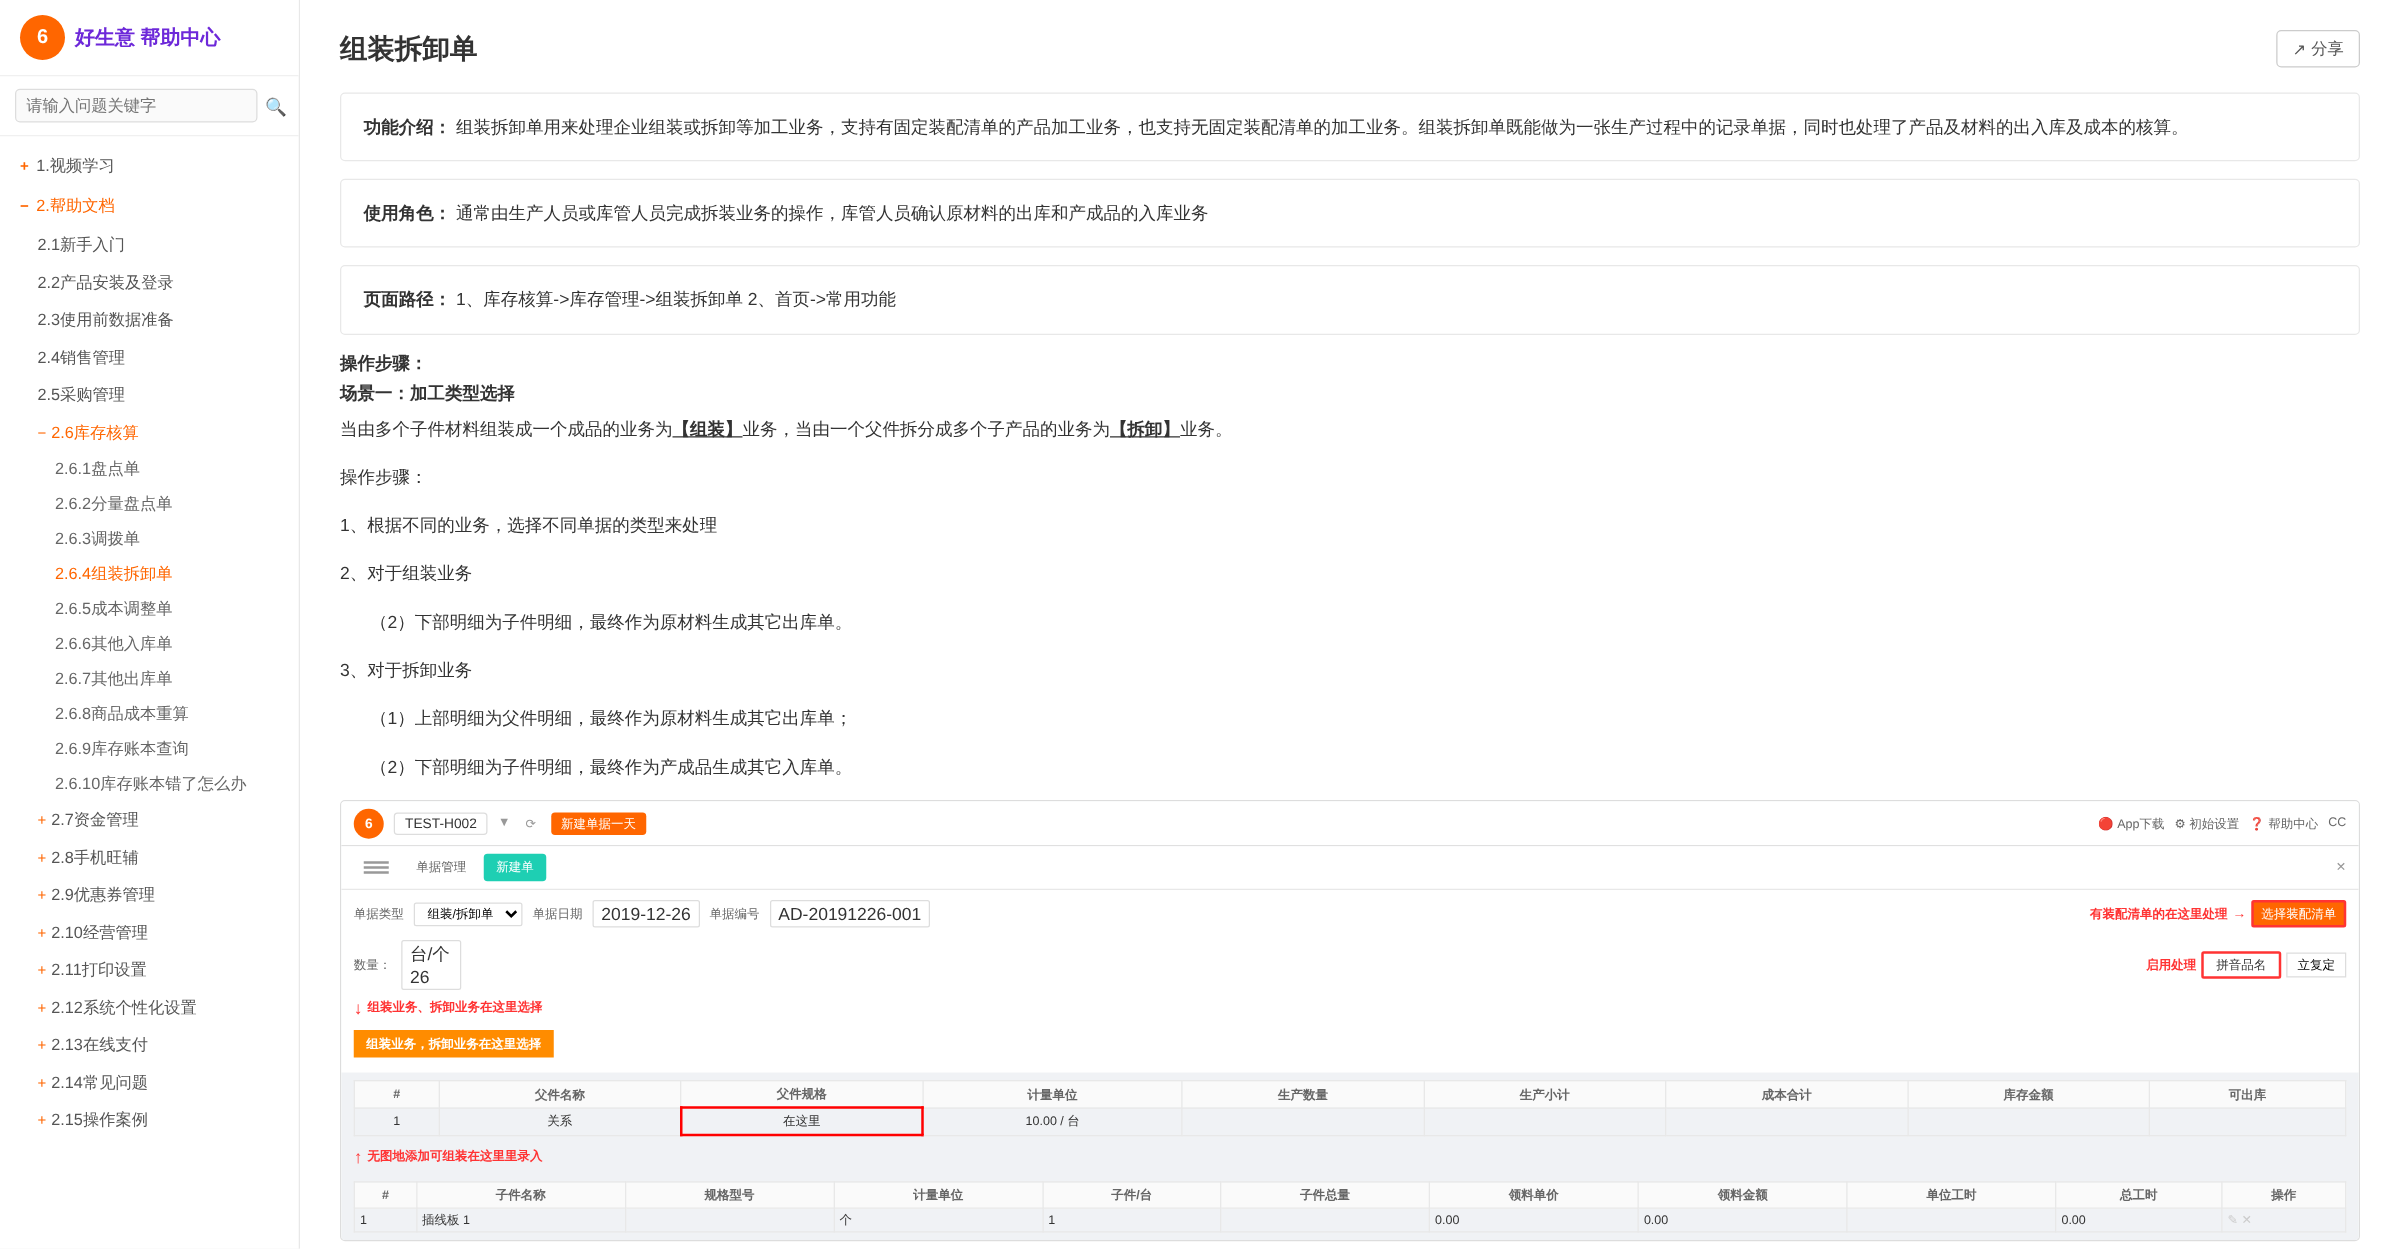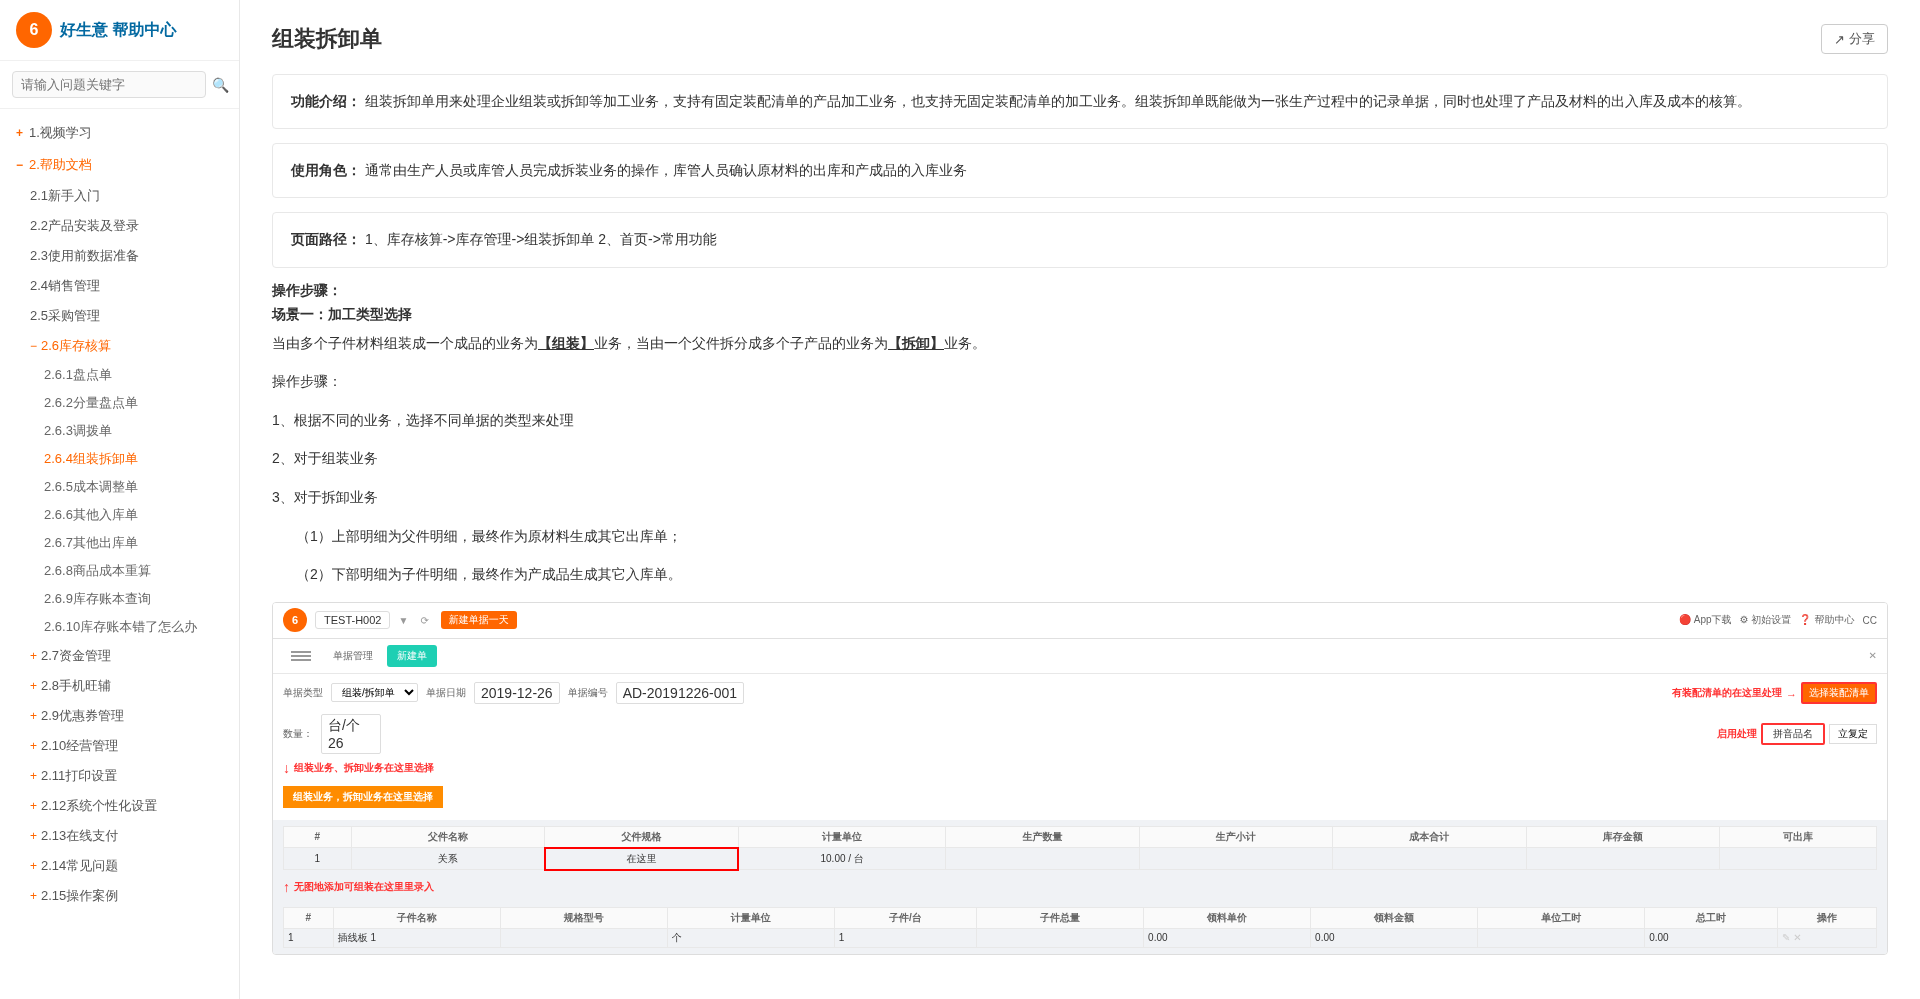--- a/index.html
+++ b/index.html
@@ -23,21 +23,21 @@
       gap: 8px;
       border-bottom: 1px solid #f0f0f0;
     }
     .logo-circle {
       width: 36px; height: 36px;
       background: #f60;
       border-radius: 50%;
       display: flex; align-items: center; justify-content: center;
       color: #fff; font-weight: bold; font-size: 16px;
     }
-    .logo-text { font-size: 16px; font-weight: bold; color: #0369a1; }
+    .logo-text { font-size: 16px; font-weight: bold; color: #6d28d9; }
 
     .search-box {
       padding: 10px 12px;
       border-bottom: 1px solid #f0f0f0;
       display: flex; align-items: center; gap: 6px;
     }
     .search-input {
       flex: 1; border: 1px solid #ddd; border-radius: 4px;
       padding: 5px 8px; font-size: 13px; outline: none;
       background: #fafafa;
@@ -255,20 +255,21 @@
       <div class="step-title">操作步骤：</div>
 
       <div class="step-title">场景一：加工类型选择</div>
       <div class="content-text">
         当由多个子件材料组装成一个成品的业务为<span style="font-weight:bold;text-decoration:underline;">【组装】</span>业务，当由一个父件拆分成多个子产品的业务为<span style="font-weight:bold;text-decoration:underline;">【拆卸】</span>业务。
       </div>
 
       <div class="content-text">操作步骤：</div>
       <div class="content-text">1、根据不同的业务，选择不同单据的类型来处理</div>
       <div class="content-text">2、对于组装业务</div>
+      <div class="content-text step-indent">（2）下部明细为子件明细，最终作为原材料生成其它出库单。</div>
       <div class="content-text">3、对于拆卸业务</div>
       <div class="content-text step-indent">（1）上部明细为父件明细，最终作为原材料生成其它出库单；</div>
       <div class="content-text step-indent">（2）下部明细为子件明细，最终作为产成品生成其它入库单。</div>
     </div>
 
     <div class="screenshot-container">
       <div class="mock-app">
 
         <div class="mock-topbar">
           <div class="mock-logo">6</div>
@@ -313,21 +314,21 @@
               <span style="color:#f33;font-size:10px;font-weight:bold;white-space:nowrap;">有装配清单的在这里处理</span>
               <span style="color:#f33;">→</span>
               <span style="border:2px solid #f33;background:#f60;color:#fff;padding:2px 6px;font-size:10px;border-radius:2px;white-space:nowrap;">选择装配清单</span>
             </div>
           </div>
 
           
           <div style="position:relative;padding:4px 0 8px 0;">
             <div class="mock-form-row">
               <span class="mock-label">数量：</span>
-              <span class="mock-input" style="width:60px;">台/个 26</span>
+              <span class="mock-input" style="width:48px;">台/个 26</span>
               <div style="flex:1;"></div>
               <div style="display:flex;align-items:center;gap:4px;">
                 <span style="color:#f33;font-size:10px;font-weight:bold;">启用处理</span>
                 <span style="border:2px solid #f33;background:#fff;padding:2px 10px;font-size:10px;border-radius:2px;">拼音品名</span>
                 <button style="border:1px solid #ddd;background:#fff;padding:2px 8px;font-size:10px;">立复定</button>
               </div>
             </div>
 
             <div style="color:#f33;font-size:10px;font-weight:bold;margin:4px 0 2px 0;display:flex;align-items:center;gap:4px;">
               <span style="color:#f33;font-size:14px;font-weight:bold;">↓</span>

